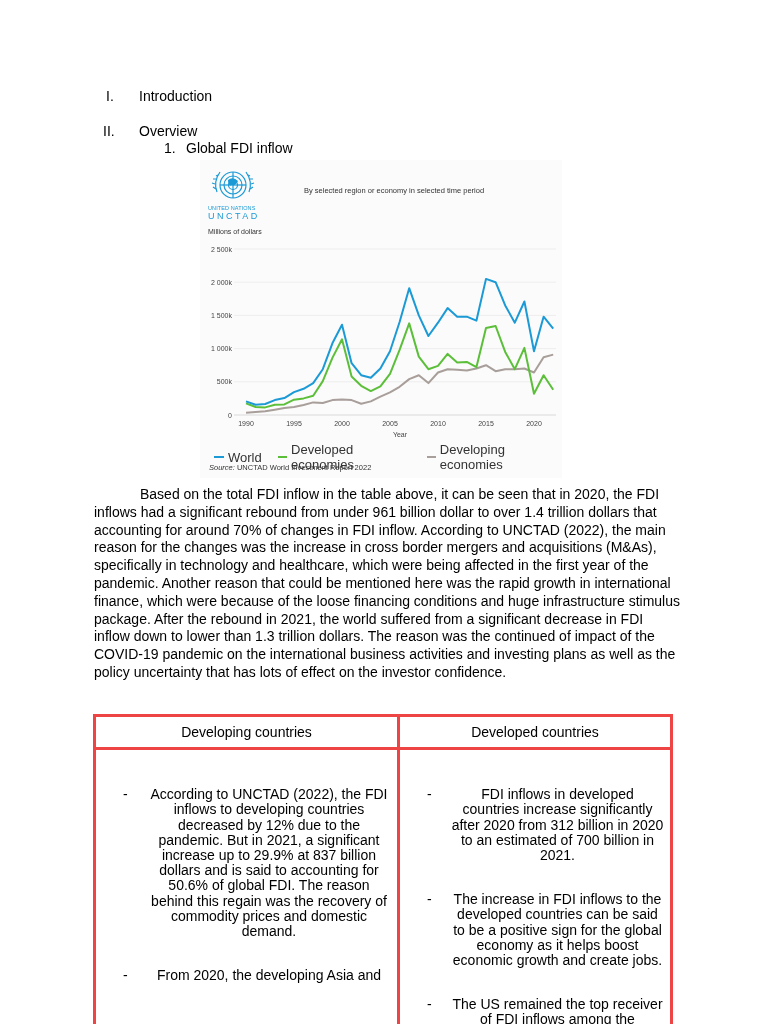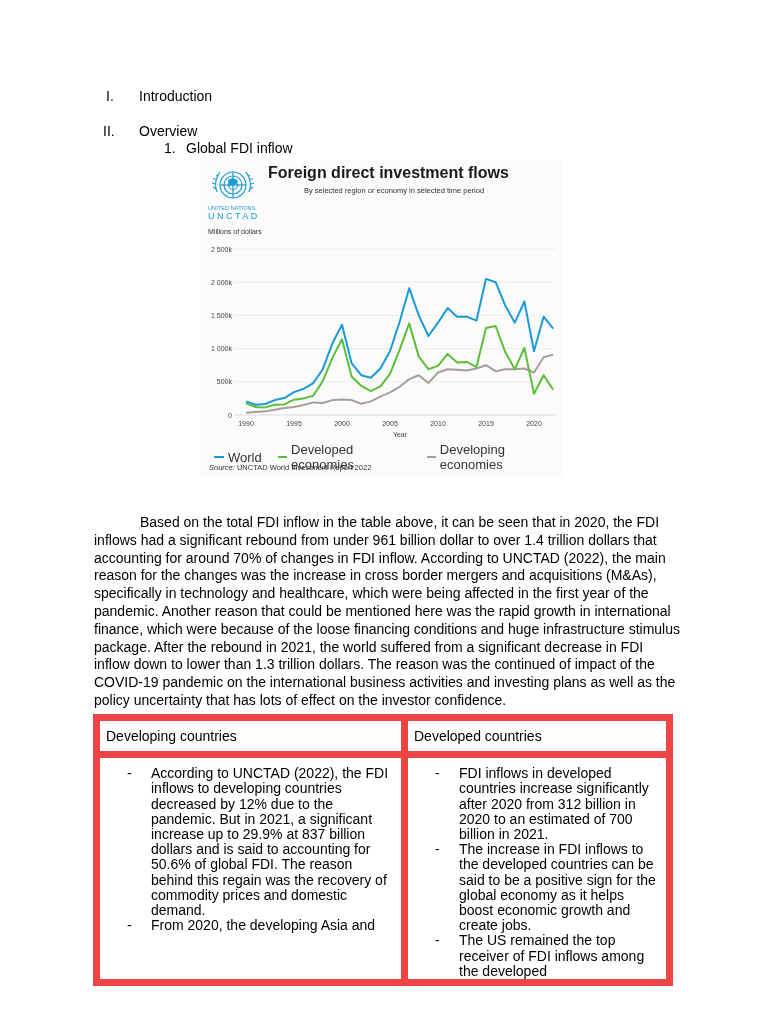--- a/index.html
+++ b/index.html
@@ -12,27 +12,27 @@
   .logo { position: absolute; left: 8px; top: 4px; width: 50px; height: 50px; }
   .logo-text1 { position: absolute; left: 8px; top: 45px; font-size: 5.5px; color: #1b9ad6; letter-spacing: 0.1px; }
   .logo-text2 { position: absolute; left: 8px; top: 51px; font-size: 9px; color: #1b9ad6; letter-spacing: 2.5px; }
   .units { position: absolute; left: 8px; top: 68px; font-size: 7px; color: #333; }
   .chart-svg { position: absolute; left: 0; top: 0; }
   .legend { position: absolute; left: 14px; top: 282px; font-size: 13px; color: #333; display: flex; gap: 16px; align-items: center; }
   .legend-item { display: flex; align-items: center; gap: 4px; }
   .swatch { width: 10px; height: 2px; display: inline-block; }
   .source { position: absolute; left: 9px; top: 303px; font-size: 7.5px; color: #333; }
   .source em { font-style: italic; }
-  .paragraph { position: absolute; left: 94px; top: 514px; width: 588px; font-size: 14px; line-height: 17.8px; }
+  .paragraph { position: absolute; left: 94px; top: 486px; width: 588px; font-size: 14px; line-height: 17.8px; }
   .paragraph .indent { display: inline-block; width: 46px; }
   table.cmp { position: absolute; left: 93px; top: 714px; width: 580px; border-collapse: collapse; font-size: 14px; line-height: 15.2px; }
-  table.cmp td { border: 7px solid #ef4444; vertical-align: top; padding: 0; }
+  table.cmp td { border: 3px solid #ef4444; vertical-align: top; padding: 0; text-align: center; }
   .th-cell { padding: 8px 6px 7px 6px !important; height: 15px; }
   ul.dash { list-style: none; margin: 0; padding: 8px 6px 0 0; }
-  ul.dash li { position: relative; padding-left: 51px; }
+  ul.dash li { position: relative; padding-left: 51px; margin-top: 29px; }
   ul.dash li::before { content: "-"; position: absolute; left: 27px; }
   .col1 { width: 289px; }
 </style>
 </head>
 <body>
 
 <div class="outline-item" style="left:106px; top:88px;">
   <span>I.</span>
 </div>
 <div class="outline-item" style="left:139px; top:88px;text-align:right;">Introduction</div>
@@ -56,21 +56,20 @@
       <path d="M9 28 Q5 18 12 8"></path>
       <path d="M41 28 Q45 18 38 8"></path>
       <path d="M8 25 l-3 -2 M7 20 l-3 -1 M8 15 l-3 0 M10 11 l-2 1"></path>
       <path d="M42 25 l3 -2 M43 20 l3 -1 M42 15 l3 0 M40 11 l2 1"></path>
     </g>
     <path d="M20 16 q5 -4 10 1 q-2 5 -6 4 q-4 2 -4 -5z" fill="#1b9ad6"></path>
   </svg>
   <div class="logo-text1">UNITED NATIONS</div>
   <div class="logo-text2">UNCTAD</div>
 
-  <div class="fig-title">Foreign direct investment flows</div>
   <div class="fig-sub">By selected region or economy in selected time period</div>
   <div class="units">Millions of dollars</div>
 
   <svg class="chart-svg" id="chart-svg" width="362" height="280">
       <line x1="34" x2="356" y1="255" y2="255" stroke="#cccccc" stroke-width="0.7"></line>
       <text x="32" y="257.5" text-anchor="end" font-size="7" fill="#444" font-family="Liberation Sans, sans-serif">0</text>
       <line x1="34" x2="356" y1="221.8" y2="221.8" stroke="#e8e8e8" stroke-width="0.7"></line>
       <text x="32" y="224.3" text-anchor="end" font-size="7" fill="#444" font-family="Liberation Sans, sans-serif">500k</text>
       <line x1="34" x2="356" y1="188.6" y2="188.6" stroke="#e8e8e8" stroke-width="0.7"></line>
       <text x="32" y="191.1" text-anchor="end" font-size="7" fill="#444" font-family="Liberation Sans, sans-serif">1 000k</text>

